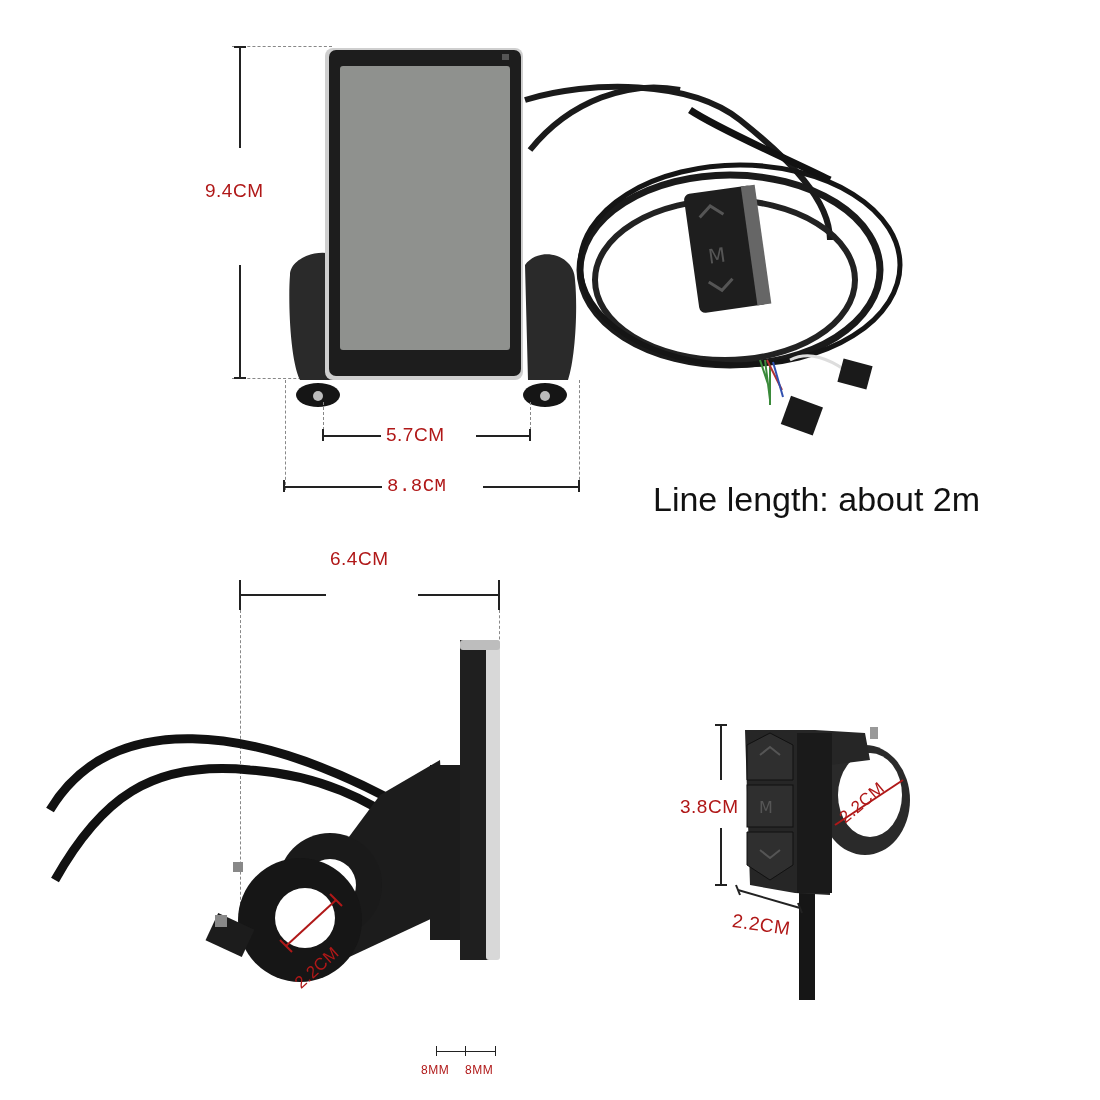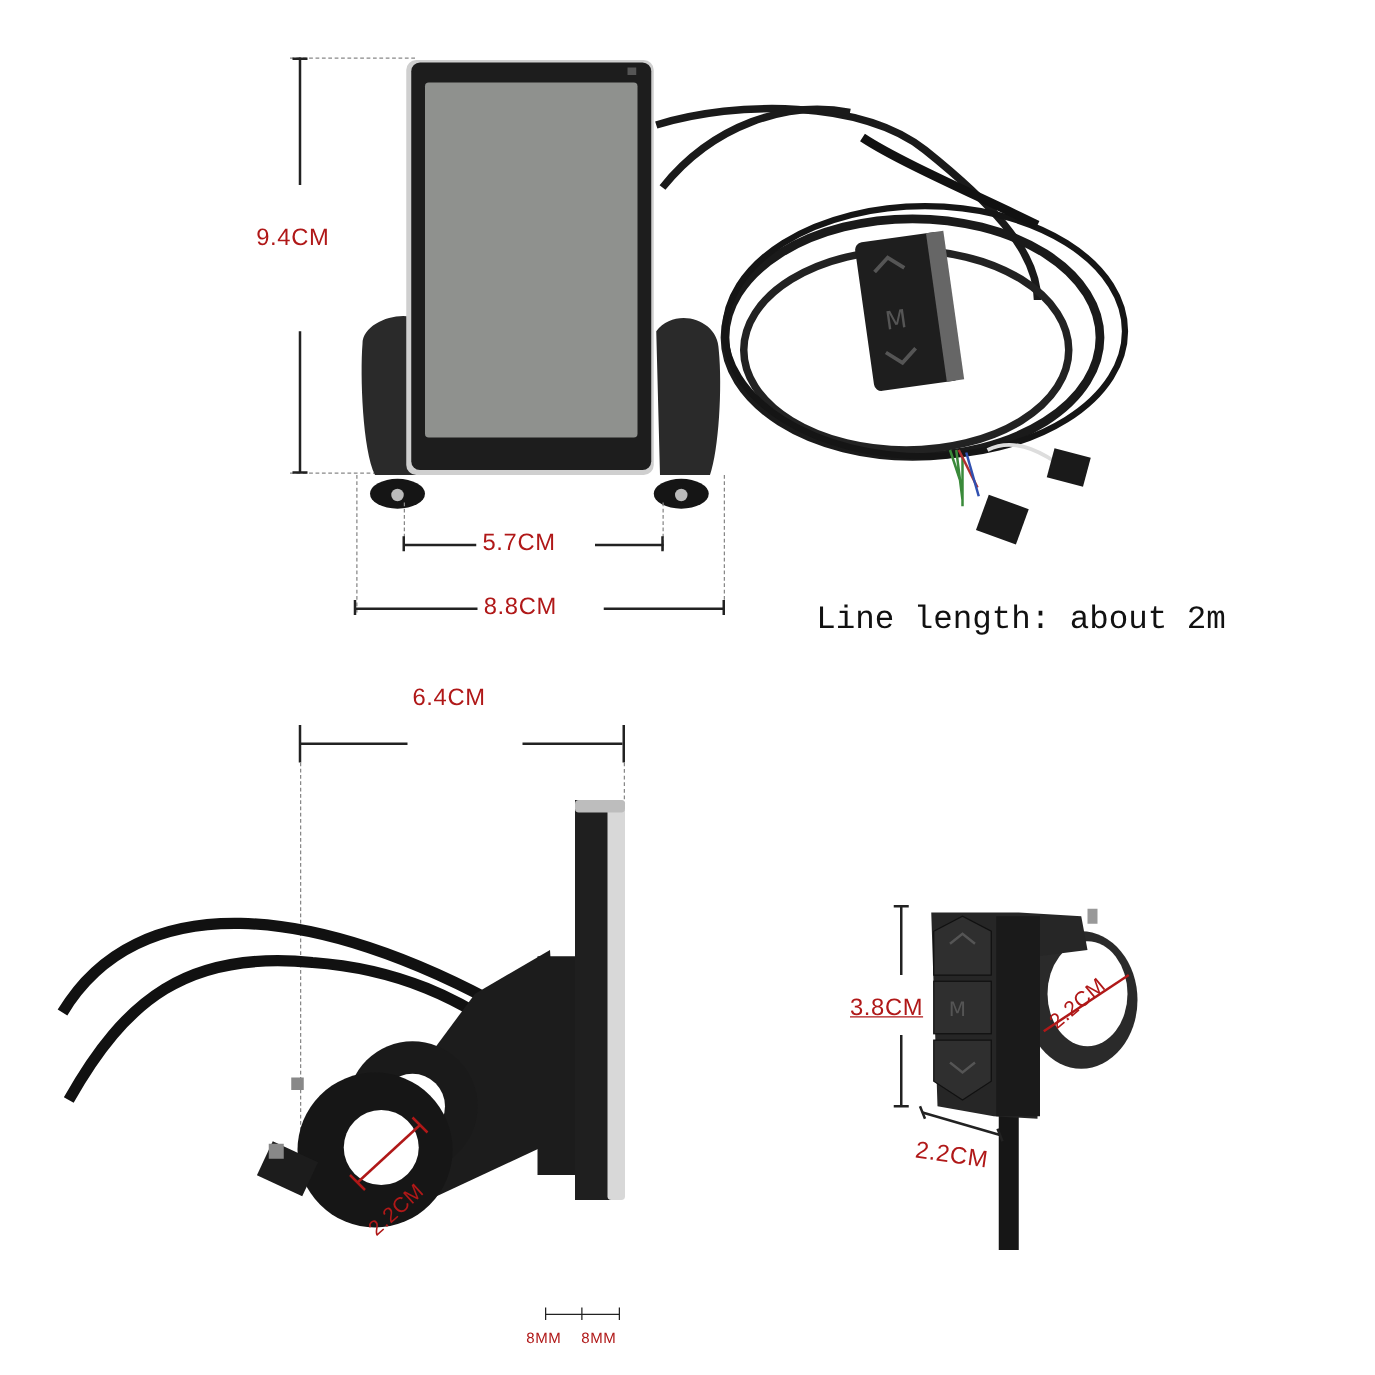--- a/index.html
+++ b/index.html
@@ -5,21 +5,21 @@
     html, body { margin:0; padding:0; background:#ffffff; }
     body { width:1100px; height:1100px; position:relative; overflow:hidden; font-family:"Liberation Sans", sans-serif; }
     .dim { position:absolute; color:#b01818; font-size:19px; letter-spacing:0.5px; white-space:nowrap; }
     .dim.small { font-size:12px; }
     .line-h { position:absolute; height:2px; background:#222; }
     .line-v { position:absolute; width:2px; background:#222; }
     .tick-v { position:absolute; width:2px; height:12px; background:#222; }
     .tick-h { position:absolute; height:2px; width:12px; background:#222; }
     .dotted-v { position:absolute; width:0; border-left:1px dashed #888; }
     .dotted-h { position:absolute; height:0; border-top:1px dashed #888; }
-    .caption { position:absolute; font-size:26px; color:#111; font-family:Liberation Mono, monospace; }
+    .caption { position:absolute; font-size:34px; color:#111; font-family:Liberation Sans, sans-serif; }
     svg { position:absolute; overflow:visible; }
   </style>
 </head>
 <body>
 
 <div>
 
   <div class="dotted-h" style="left:232px; top:46px; width:100px;"></div>
   <div class="dotted-h" style="left:232px; top:378px; width:100px;"></div>
   <div class="tick-h" style="left:234px; top:46px;"></div>
@@ -73,21 +73,21 @@
   <div class="tick-v" style="left:322px; top:429px;"></div>
   <div class="tick-v" style="left:529px; top:429px;"></div>
   <div class="dim" style="left:386px; top:424px;">5.7CM</div>
 
   <div class="dotted-v" style="left:285px; top:380px; height:110px;"></div>
   <div class="dotted-v" style="left:579px; top:380px; height:110px;"></div>
   <div class="line-h" style="left:284px; top:486px; width:98px;"></div>
   <div class="line-h" style="left:483px; top:486px; width:97px;"></div>
   <div class="tick-v" style="left:283px; top:480px;"></div>
   <div class="tick-v" style="left:578px; top:480px;"></div>
-  <div class="dim" style="left:387px; top:475px;">8.8CM</div>
+  <div class="dim" style="left:387px; top:475px;font-family:Liberation Mono, monospace;">8.8CM</div>
 </div>
 
 <div class="caption" style="left:653px; top:480px;">Line length: about 2m</div>
 
 <div>
   <div class="tick-v" style="left:239px; top:580px; height:30px;"></div>
   <div class="tick-v" style="left:498px; top:580px; height:30px;"></div>
   <div class="line-h" style="left:240px; top:594px; width:86px;"></div>
   <div class="line-h" style="left:418px; top:594px; width:80px;"></div>
   <div class="dim" style="left:330px; top:548px;">6.4CM</div>
@@ -127,21 +127,21 @@
   <div class="tick-v" style="left:495px; top:1046px; width:1px; height:10px;"></div>
   <div class="dim small" style="left:421px; top:1063px;">8MM</div>
   <div class="dim small" style="left:465px; top:1063px;">8MM</div>
 </div>
 
 <div>
   <div class="tick-h" style="left:715px; top:724px;"></div>
   <div class="line-v" style="left:720px; top:724px; height:56px;"></div>
   <div class="line-v" style="left:720px; top:828px; height:57px;"></div>
   <div class="tick-h" style="left:715px; top:884px;"></div>
-  <div class="dim" style="left:680px; top:796px;text-decoration:underline;">3.8CM</div>
+  <div class="dim" style="left:680px; top:796px;">3.8CM</div>
 
   <svg style="left:735px; top:715px;" width="200" height="290" viewBox="0 0 200 290">
 
     <rect x="64" y="175" width="16" height="110" fill="#161616"></rect>
 
     <ellipse cx="130" cy="85" rx="45" ry="55" fill="#2a2a2a"></ellipse>
     <ellipse cx="135" cy="80" rx="32" ry="42" fill="#fff"></ellipse>
     <rect x="135" y="12" width="8" height="12" fill="#999"></rect>
 
     <path d="M10 15 L80 15 L130 18 L135 45 L95 50 L95 180 L60 178 L15 170 Z" fill="#262626"></path>

